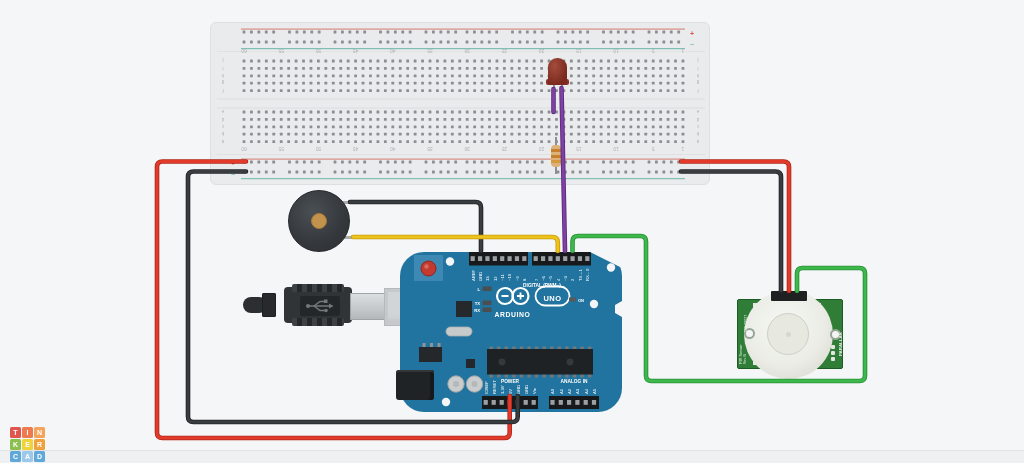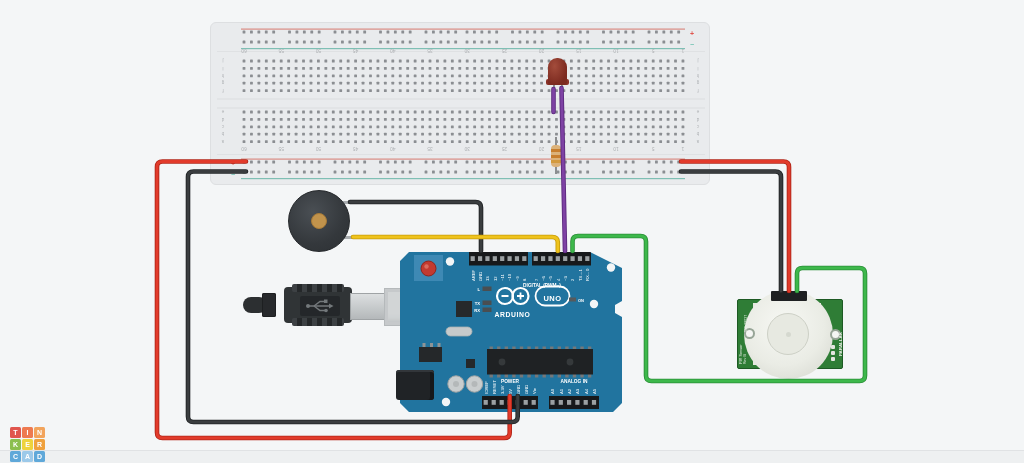--- a/index.html
+++ b/index.html
@@ -8,21 +8,21 @@
   .abs{position:absolute;}
   #breadboard{left:210px;top:22px;width:500px;height:163px;background:#e9ebed;
               border:1px solid #dddfe1;border-radius:6px;box-sizing:border-box;}
   #buzzer{left:288px;top:190px;width:62px;height:62px;border-radius:50%;
           background:radial-gradient(circle at 40% 35%, #4a4f54, #34383c 60%, #2c3033);
           border:1px solid #26292c;box-sizing:border-box;}
   #buzzer-dot{left:311px;top:213px;width:16px;height:16px;border-radius:50%;
           background:#c1934c;border:1px solid #a87b38;box-sizing:border-box;}
   .lead{background:#a9adb0;border-radius:1px;}
   #arduino{left:400px;top:252px;width:222px;height:160px;background:#21749f;
-     clip-path:polygon(0px 9px,9px 0px,190px 0px,222px 16px,222px 49px,215px 53px,215px 61px,222px 65px,222px 151px,213px 160px,9px 160px,0px 151px);}
+     clip-path:polygon(0px 9px,9px 0px,190px 0px,222px 16px,222px 49px,215px 53px,215px 61px,222px 65px,222px 151px,213px 160px,9px 160px,0px 151px);border-radius:24px;}
   #power-jack{left:396px;top:370px;width:38px;height:30px;background:#202326;border-radius:3px;
      box-shadow:inset 0 2px 0 #32363a, inset -4px 0 0 #16181a;}
   #usb-socket{left:384px;top:288px;width:50px;height:38px;background:#d2d5d6;
      border:1px solid #b5b9bb;box-sizing:border-box;box-shadow:inset 0 0 0 3px #c6c9cb, inset 0 -8px 8px -6px #aeb2b4;}
   #usb-body{left:284px;top:287px;width:68px;height:36px;background:#303436;border-radius:4px;}
   .usb-ridge{width:52px;height:8px;left:292px;border-radius:2px;
      background:repeating-linear-gradient(90deg,#3d4144 0 5px,#25282a 5px 10px);}
   #usb-plate{left:300px;top:296px;width:40px;height:20px;background:#24272a;border-radius:2px;}
   #usb-metal{left:350px;top:293px;width:36px;height:27px;background:linear-gradient(#dcdfe0,#b4b8ba);
      border:1px solid #9fa3a5;box-sizing:border-box;}

